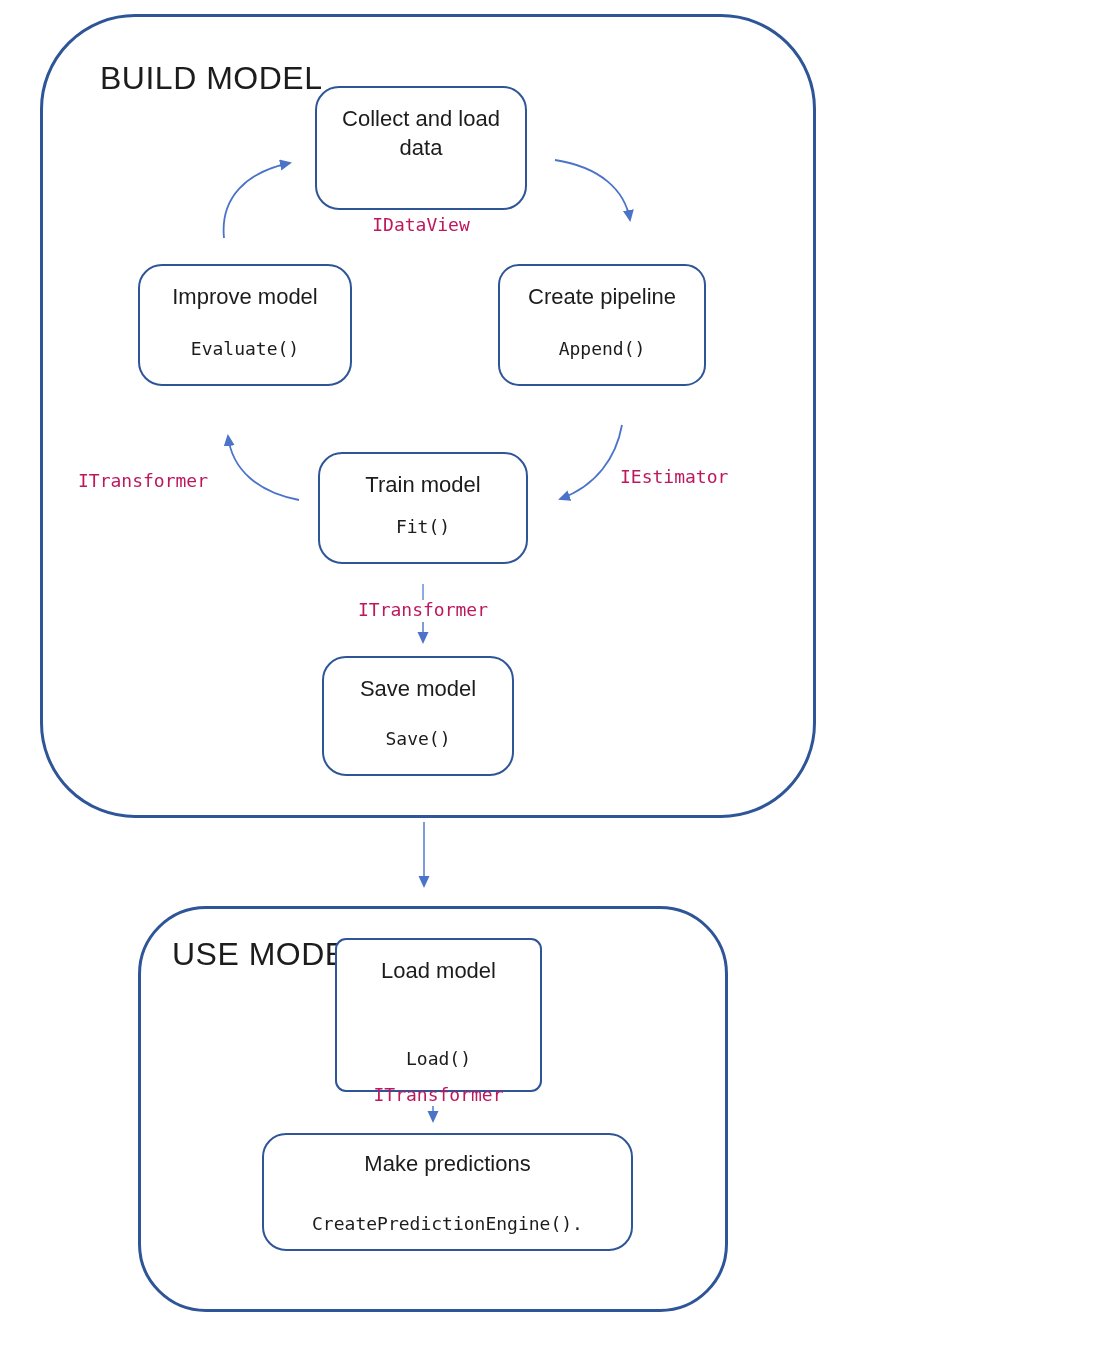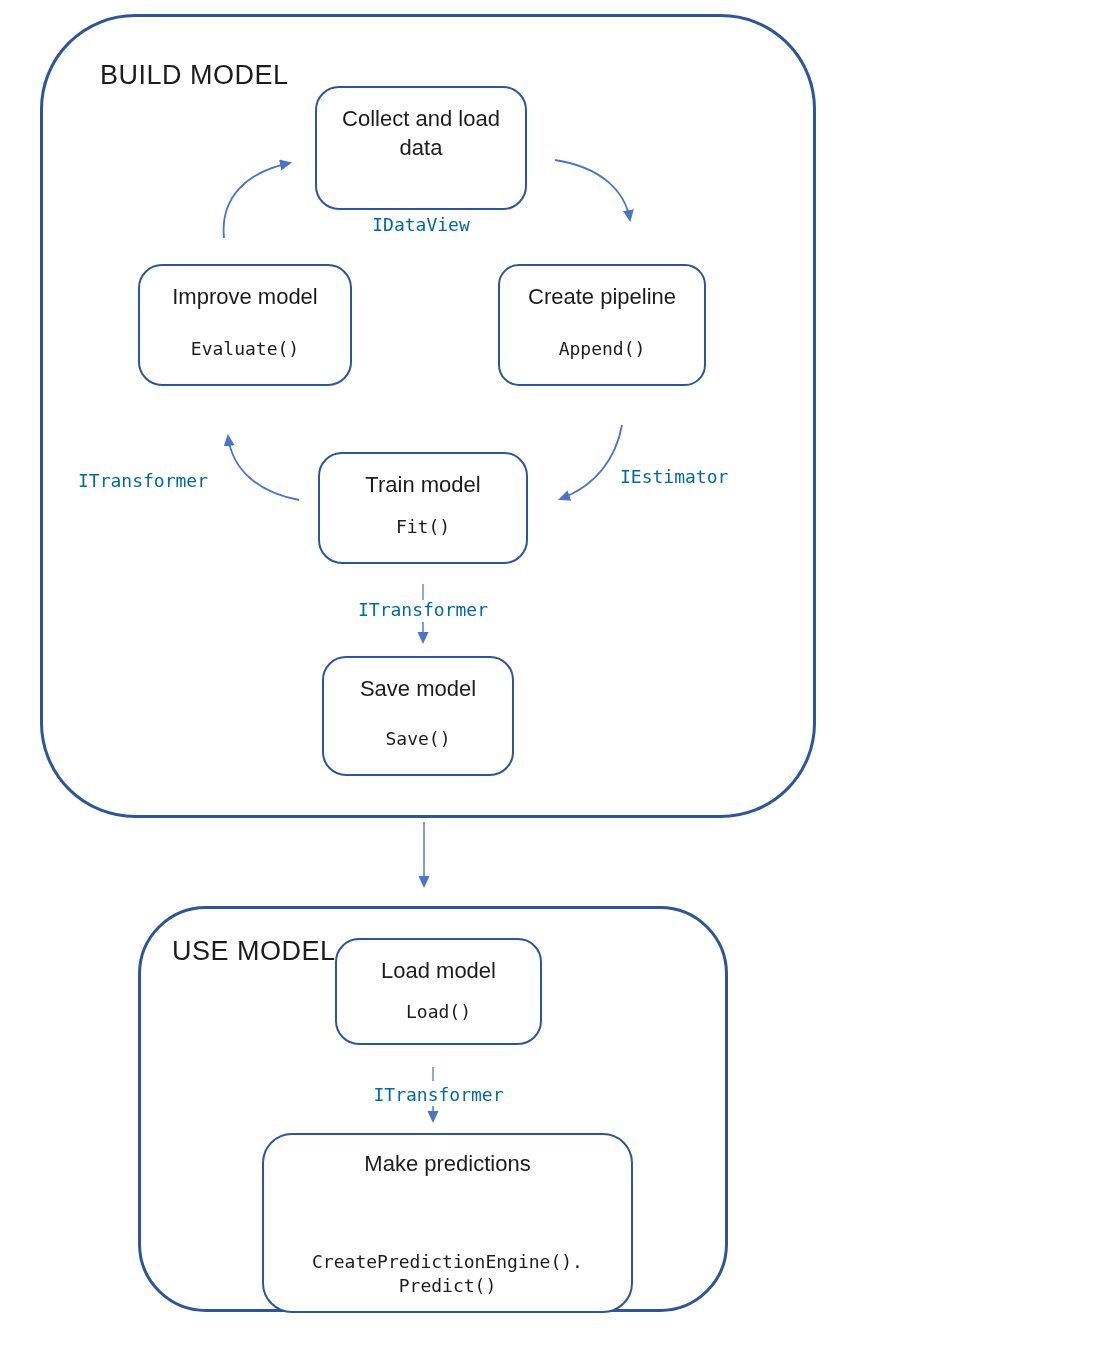--- a/index.html
+++ b/index.html
@@ -19,21 +19,21 @@
   .container{
     position:absolute;
     border:3px solid var(--box-border,#2e5597);
     background:transparent;
     box-sizing:border-box;
   }
   .container.build{border-radius:95px;}
   .container.use{border-radius:68px;}
   .section-label{
     position:absolute;
-    font-size:27px;
+    font-size:32px;
     letter-spacing:0.5px;
     white-space:nowrap;
   }
   .node{
     position:absolute;
     border:2px solid var(--box-border,#2e5597);
     border-radius:24px;
     background:#ffffff;
     box-sizing:border-box;
     text-align:center;
@@ -52,21 +52,21 @@
     font-family:"DejaVu Sans Mono","Liberation Mono",monospace;
     font-size:18px;
     line-height:1.3;
     white-space:nowrap;
   }
   .node-code .code-line{white-space:nowrap;}
   .edge-label{
     position:absolute;
     font-family:"DejaVu Sans Mono","Liberation Mono",monospace;
     font-size:18px;
-    color:#0369a1;
+    color:#be185d;
     white-space:nowrap;
   }
   .edge-label.centered{text-align:center;}
 </style>
 </head>
 <body>
 
 <div class="canvas">
 
   <div class="container build" style="left:40px;top:14px;width:776px;height:804px;"></div>
@@ -114,28 +114,27 @@
   <div class="node" style="left:322px;top:656px;width:192px;height:120px;">
     <div class="node-title">Save model</div>
     <div class="node-code">Save()</div>
   </div>
 
   <div class="edge-label centered" style="left:315px;top:214px;width:212px;">IDataView</div>
   <div class="edge-label" style="left:78px;top:470px;">ITransformer</div>
   <div class="edge-label" style="left:620px;top:466px;">IEstimator</div>
   <div class="edge-label centered" style="left:318px;top:599px;width:210px;">ITransformer</div>
 
-  <div class="node" style="left:335px;top:938px;width:207px;height:107px;">
+  <div class="node" style="left:335px;top:938px;width:207px;height:154px;border-radius:11px;">
     <div class="node-title">Load model</div>
     <div class="node-code" style="bottom:20px;">Load()</div>
   </div>
 
-  <div class="node" style="left:262px;top:1133px;width:371px;height:180px;border-radius:30px;">
+  <div class="node" style="left:262px;top:1133px;width:371px;height:118px;">
     <div class="node-title" style="margin-top:14px;">Make predictions</div>
     <div class="node-code" style="bottom:14px;">
       <div class="code-line">CreatePredictionEngine().</div>
-      <div class="code-line">Predict()</div>
     </div>
   </div>
 
   <div class="edge-label centered" style="left:335px;top:1084px;width:207px;">ITransformer</div>
 
 </div>
 
 </body></html>

